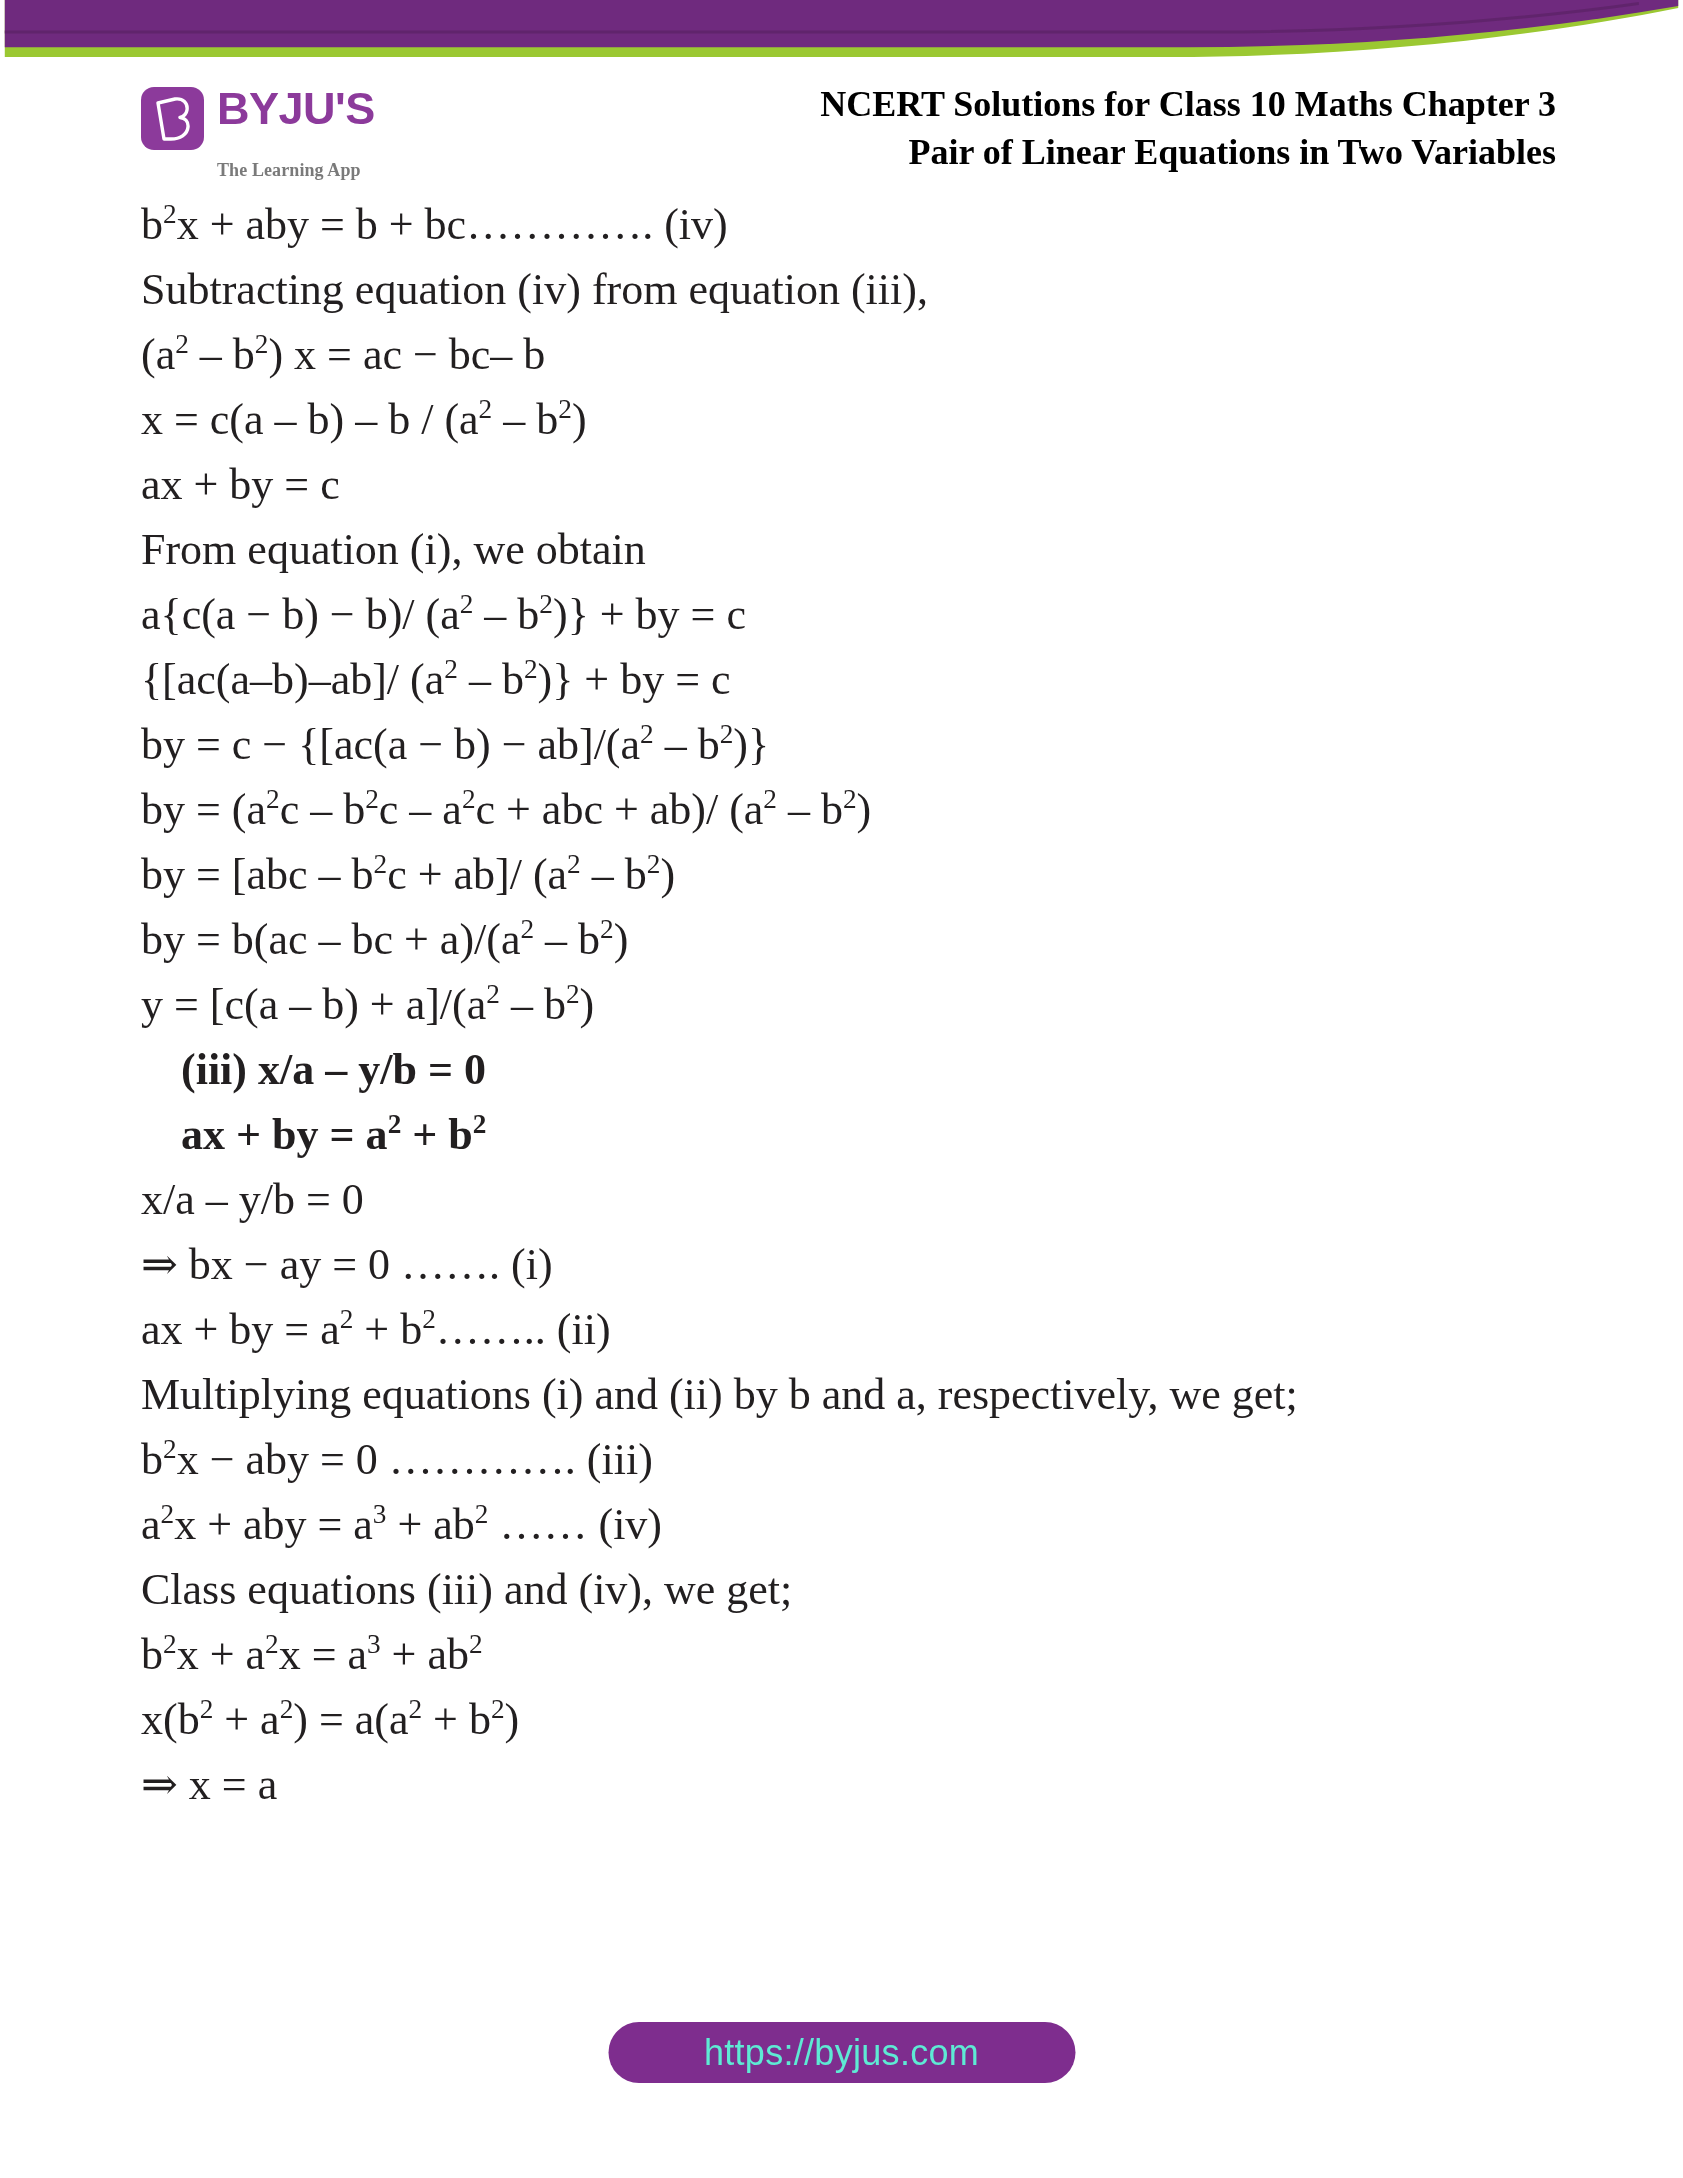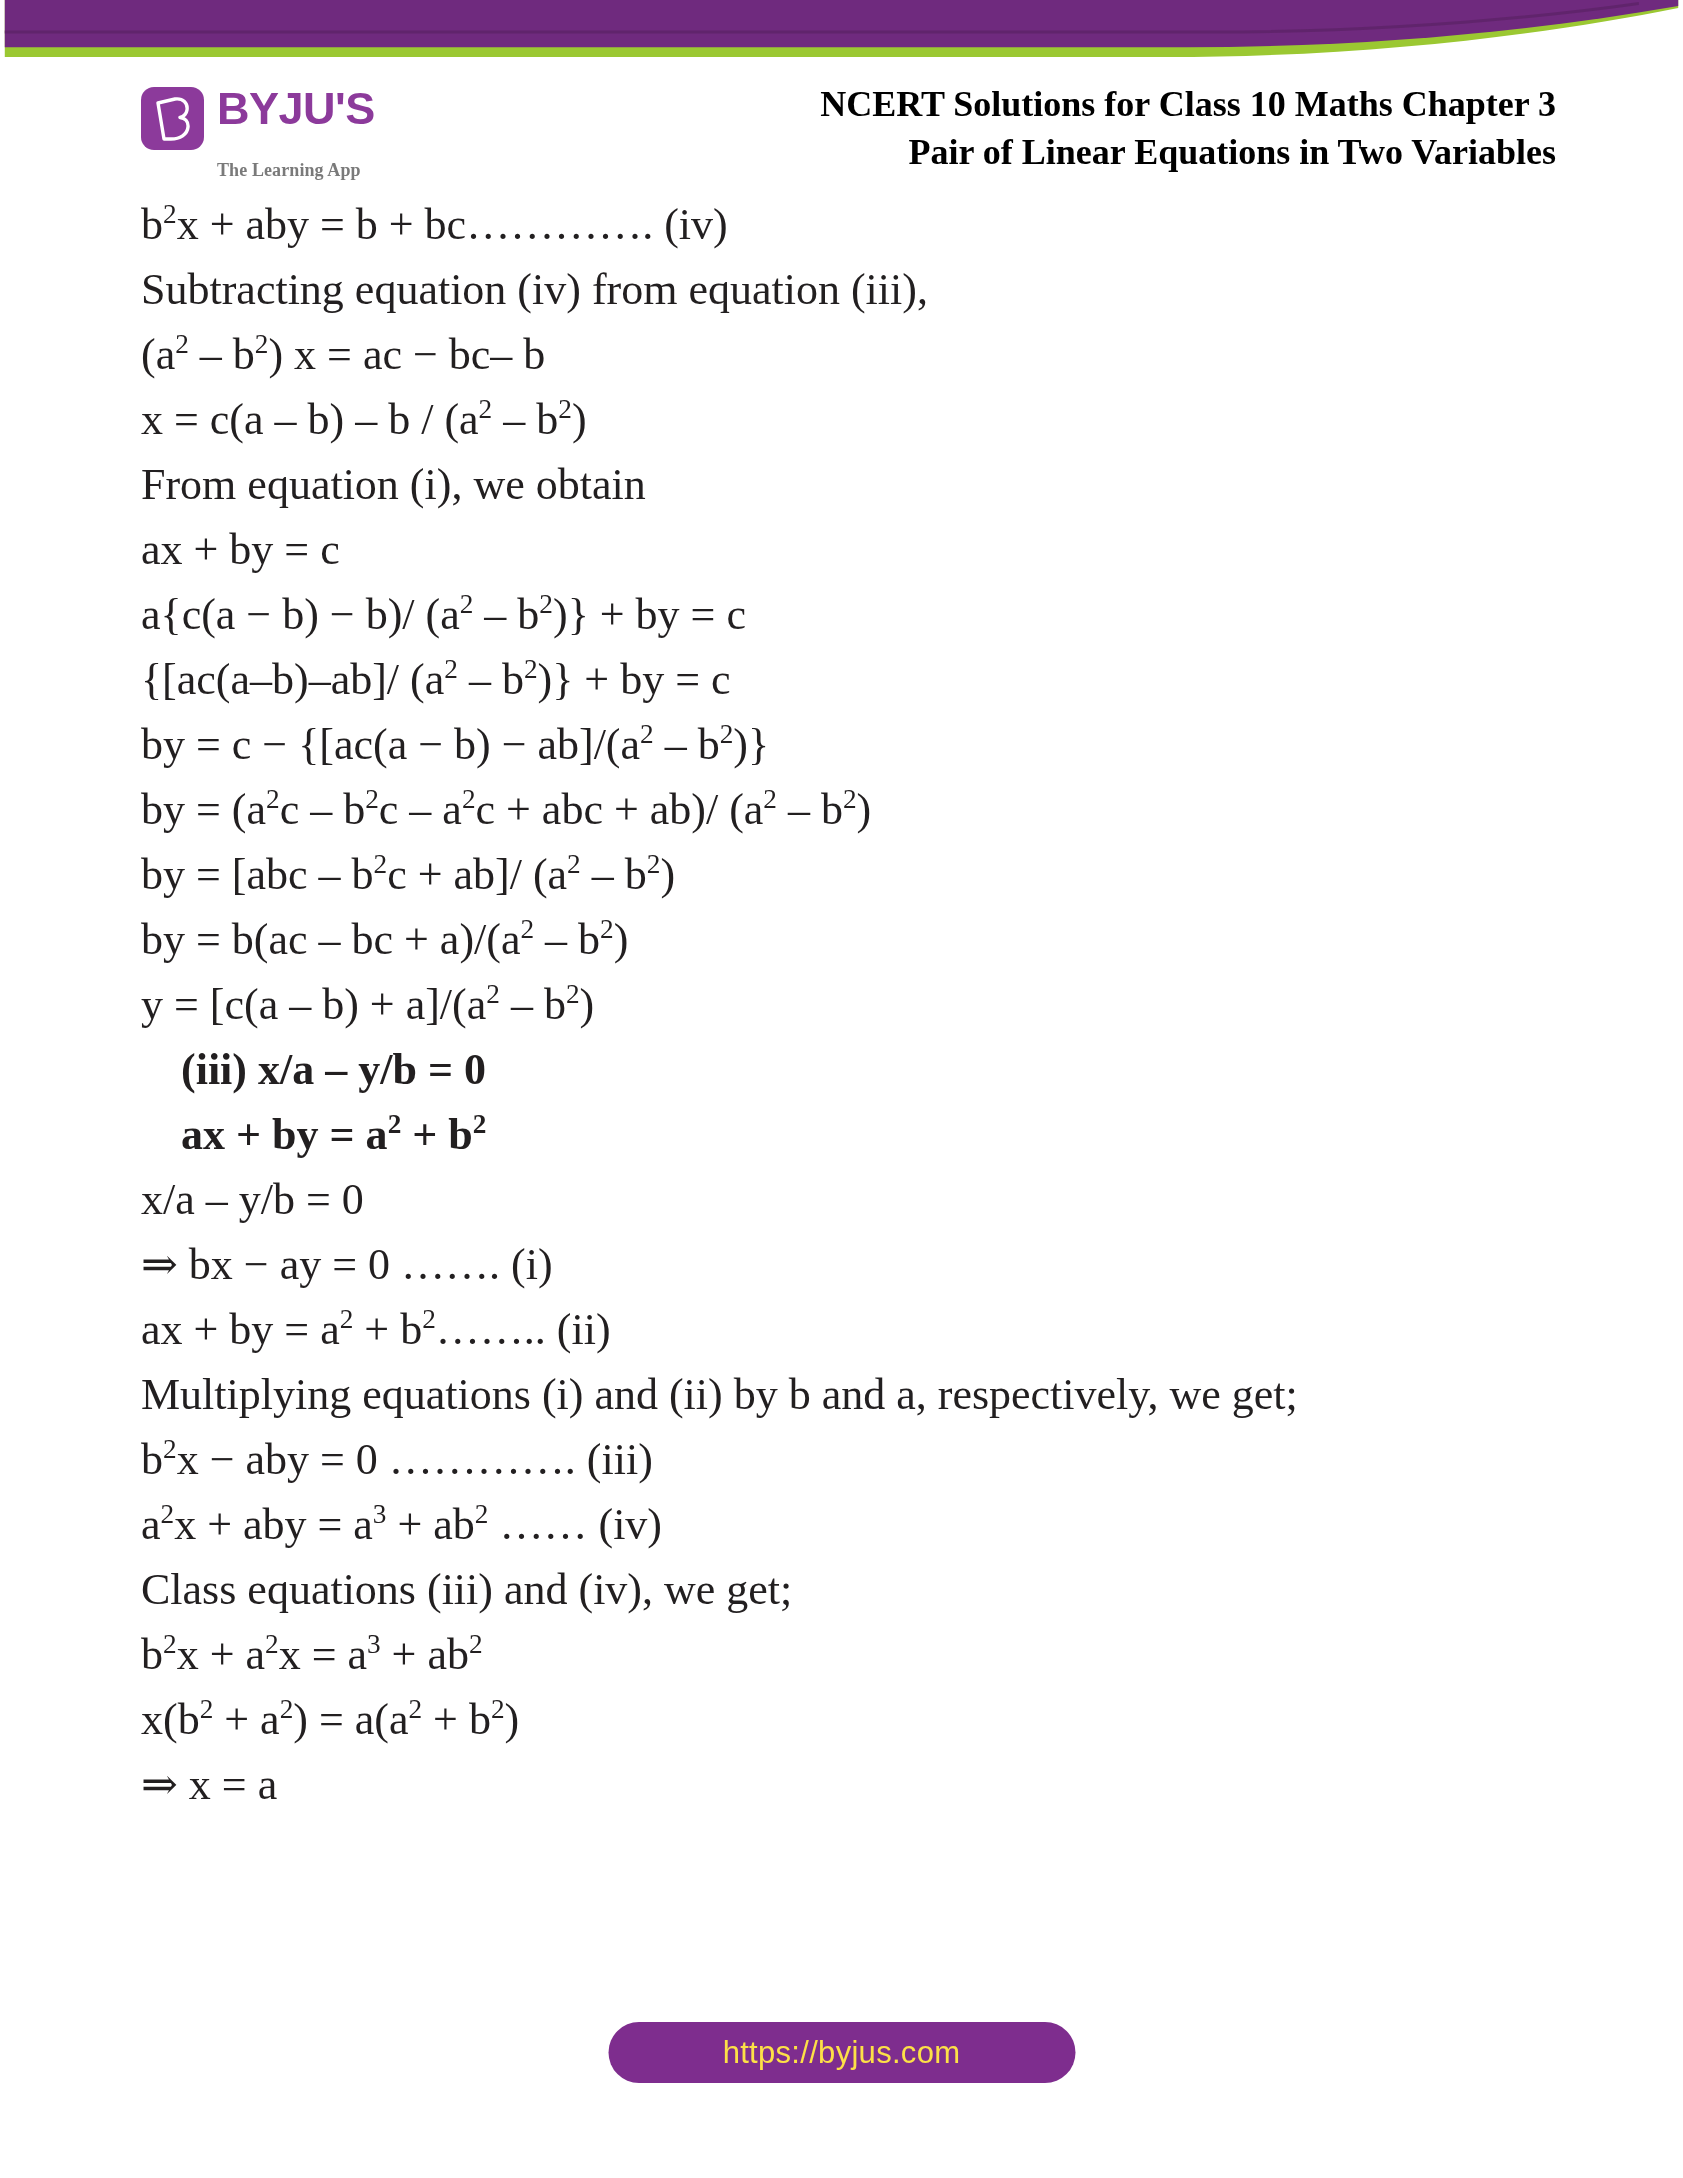--- a/index.html
+++ b/index.html
@@ -110,22 +110,22 @@
     transform: translateX(-50%);
     top: 2022px;
     width: 467px;
     height: 61px;
     border-radius: 31px;
     background: #7E2D8E;
     display: flex;
     align-items: center;
     justify-content: center;
     font-family: "Liberation Sans", "DejaVu Sans", sans-serif;
-    font-size: 31px;
-    color: #fde047;
+    font-size: 36px;
+    color: #5eead4;
     letter-spacing: 0.3px;
     text-decoration: none;
   }
 </style>
 </head>
 <body>
 
 <div id="top-banner">
   <svg width="1683" height="63" viewBox="0 0 1700 64" xmlns="http://www.w3.org/2000/svg">
 
@@ -153,22 +153,22 @@
 <div id="doc-header">
   <div>NCERT Solutions for Class 10 Maths Chapter 3</div>
   <div>Pair of Linear Equations in Two Variables</div>
 </div>
 
 <div id="content">
     <div class="line">b<sup>2</sup>x + aby = b + bc…………. (iv)</div>
     <div class="line">Subtracting equation (iv) from equation (iii),</div>
     <div class="line">(a<sup>2</sup> – b<sup>2</sup>) x = ac − bc– b</div>
     <div class="line">x = c(a – b) – b / (a<sup>2</sup> – b<sup>2</sup>)</div>
+    <div class="line">ax + by = c</div>
     <div class="line">From equation (i), we obtain</div>
-    <div class="line">ax + by = c</div>
     <div class="line">a{c(a − b) − b)/ (a<sup>2</sup> – b<sup>2</sup>)} + by = c</div>
     <div class="line">{[ac(a–b)–ab]/ (a<sup>2</sup> – b<sup>2</sup>)} + by = c</div>
     <div class="line">by = c − {[ac(a − b) − ab]/(a<sup>2</sup> – b<sup>2</sup>)}</div>
     <div class="line">by = (a<sup>2</sup>c – b<sup>2</sup>c – a<sup>2</sup>c + abc + ab)/ (a<sup>2</sup> – b<sup>2</sup>)</div>
     <div class="line">by = [abc – b<sup>2</sup>c + ab]/ (a<sup>2</sup> – b<sup>2</sup>)</div>
     <div class="line">by = b(ac – bc + a)/(a<sup>2</sup> – b<sup>2</sup>)</div>
     <div class="line">y = [c(a – b) + a]/(a<sup>2</sup> – b<sup>2</sup>)</div>
     <div class="line bold">(iii) x/a – y/b = 0</div>
     <div class="line bold">ax + by = a<sup>2</sup> + b<sup>2</sup></div>
     <div class="line">x/a – y/b = 0</div>

